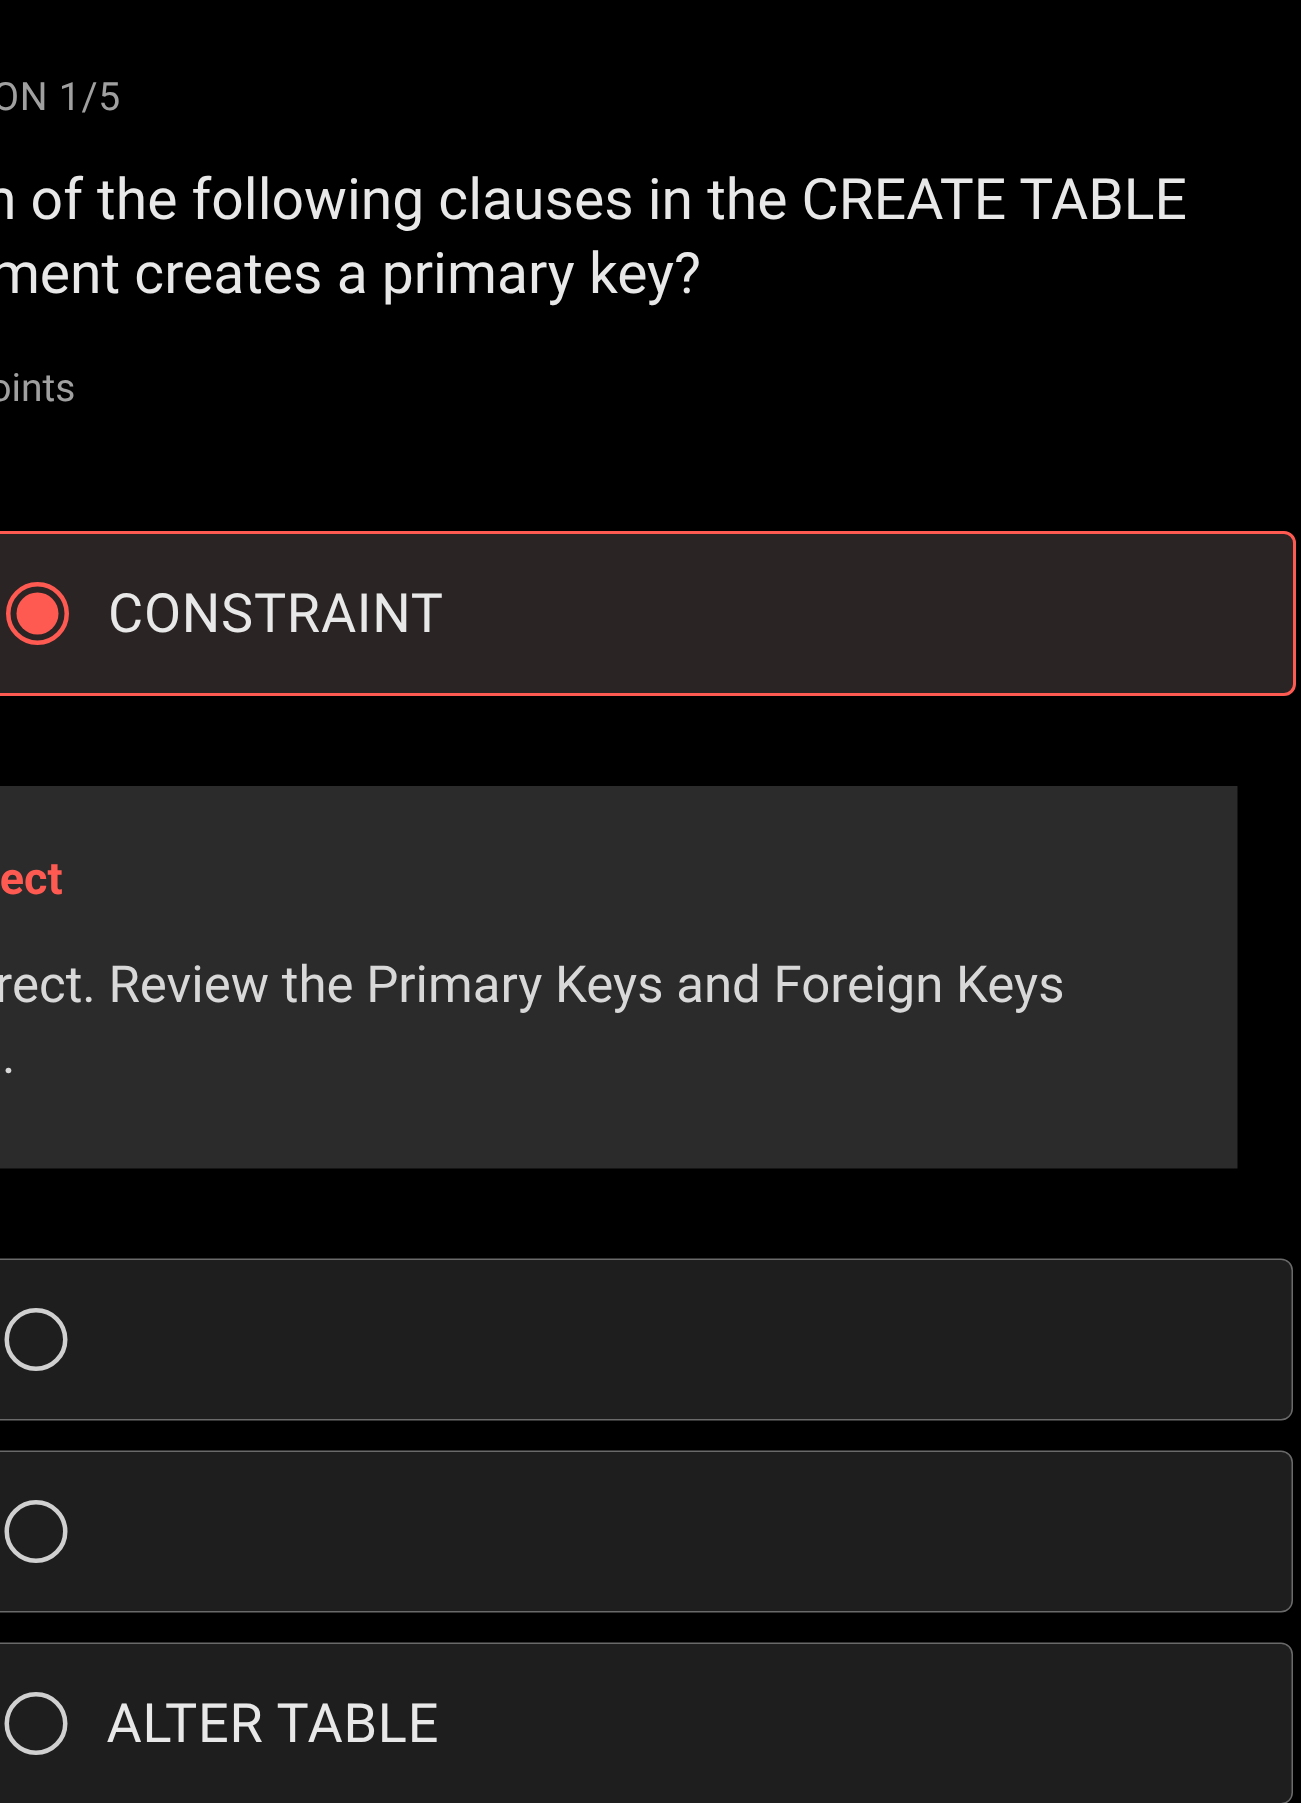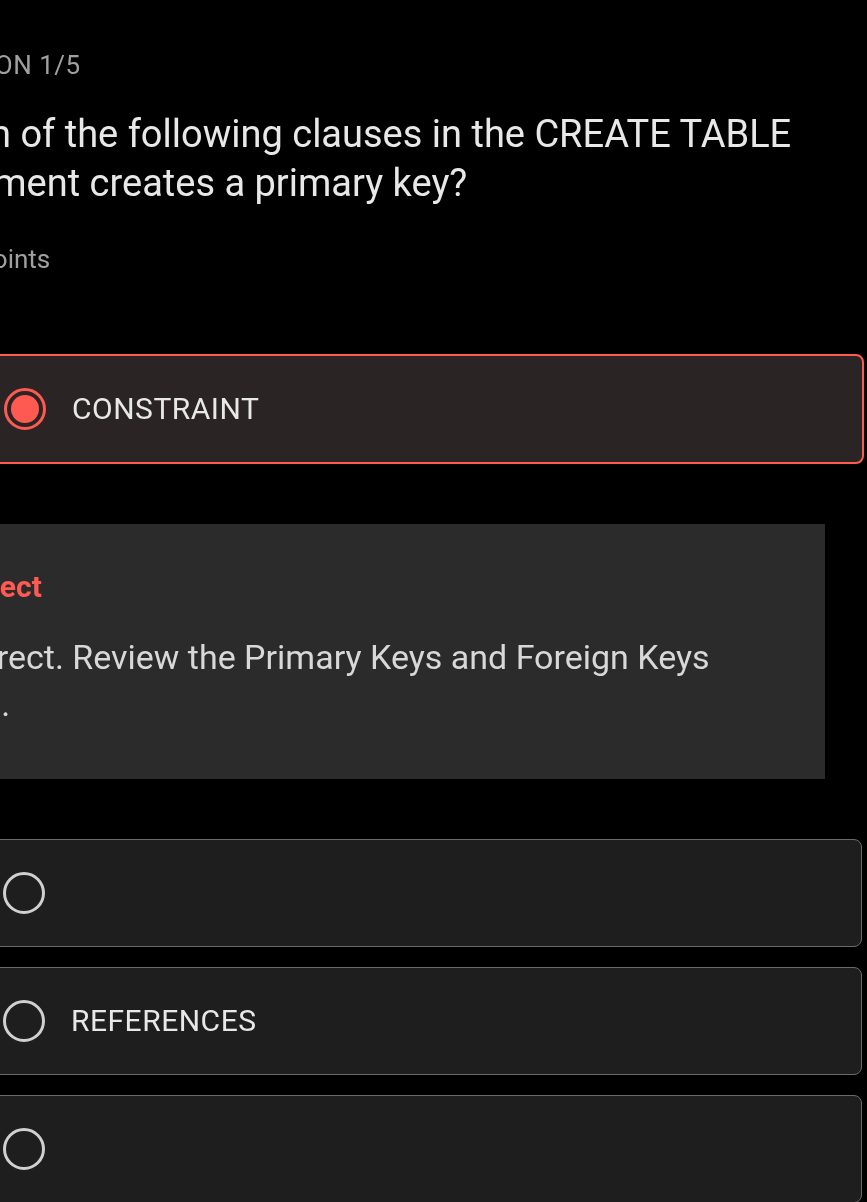--- a/index.html
+++ b/index.html
@@ -75,21 +75,21 @@
       border-color: #ff5a52;
     }
     .radio-inner {
       width: 28px;
       height: 28px;
       background-color: #ff5a52;
       border-radius: 50%;
     }
     .option-label {
       color: #e8e8e8;
-      font-size: 30px;
+      font-size: 36px;
       font-weight: 400;
       letter-spacing: 0.5px;
     }
     .feedback-box {
       background-color: #2b2b2b;
       padding: 45px 40px 50px 40px;
       margin-left: -60px;
       margin-right: 42px;
       margin-top: 60px;
       margin-bottom: 60px;
@@ -129,20 +129,20 @@
     <div class="feedback-title">Incorrect</div>
     <div class="feedback-text">Incorrect. Review the Primary Keys and Foreign Keys video.</div>
   </div>
 
   <div class="option">
     <div class="radio"></div>
   </div>
 
   <div class="option">
     <div class="radio"></div>
-    <div class="option-label">REFERENCES</div>
   </div>
 
   <div class="option">
     <div class="radio"></div>
+    <div class="option-label">ALTER TABLE</div>
   </div>
 
 </div>
 
 </body></html>

